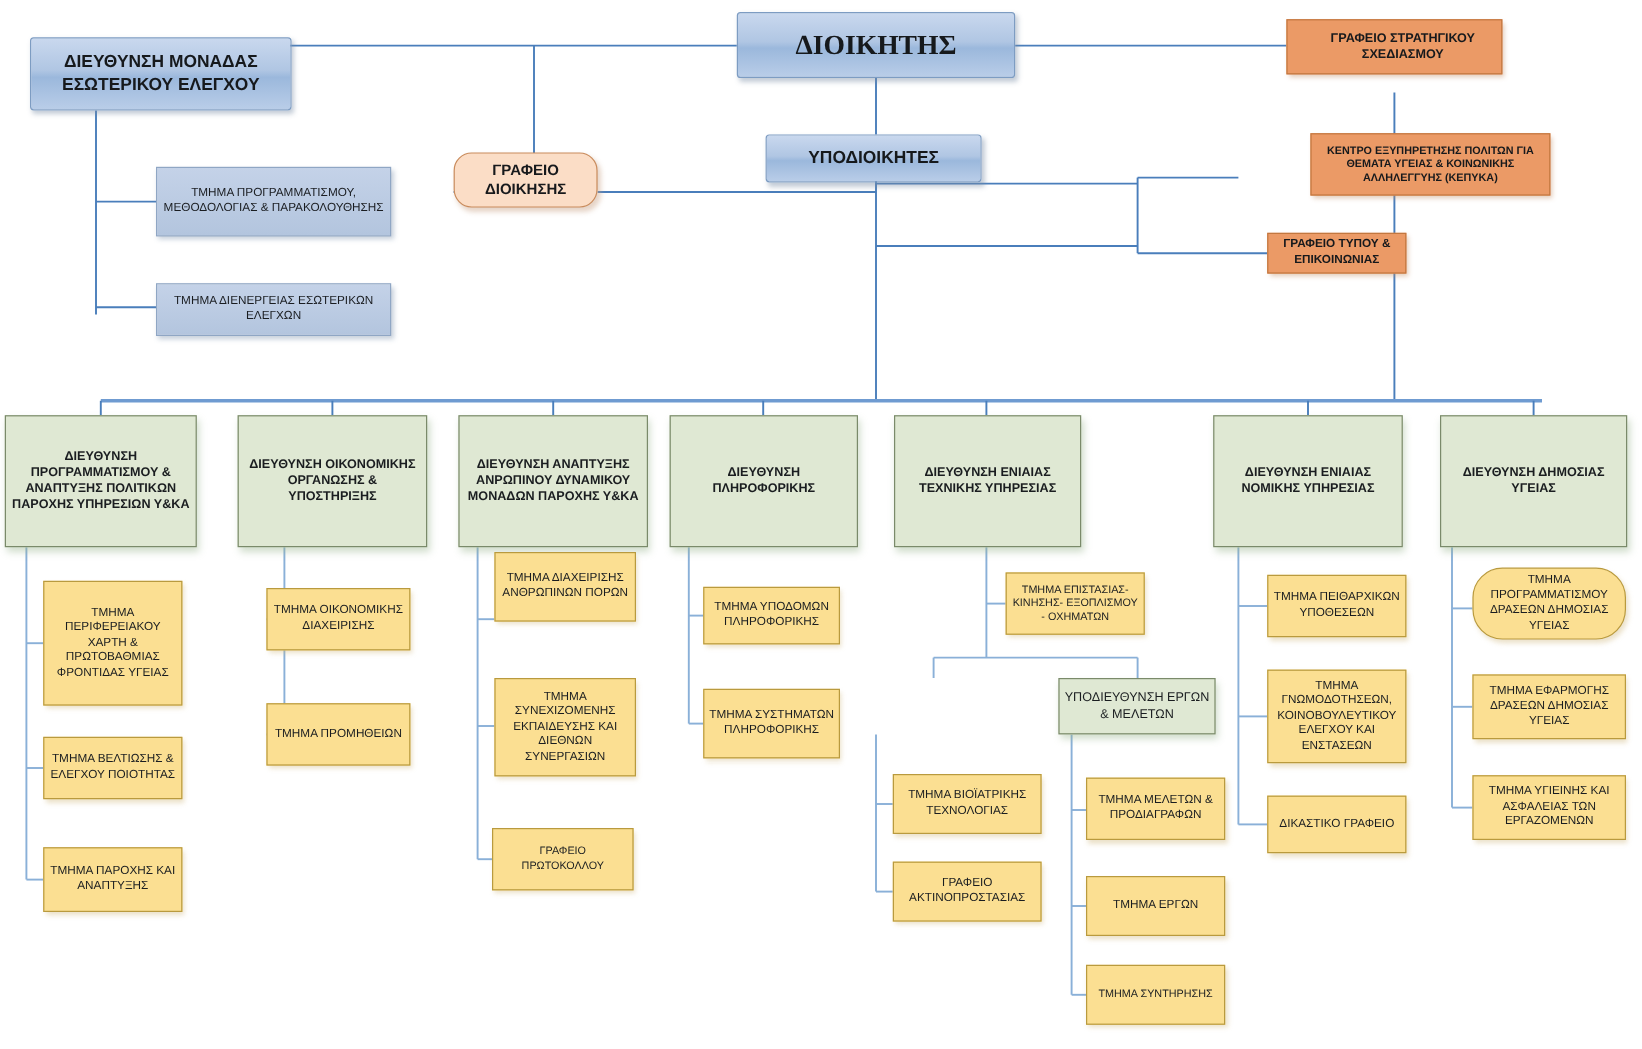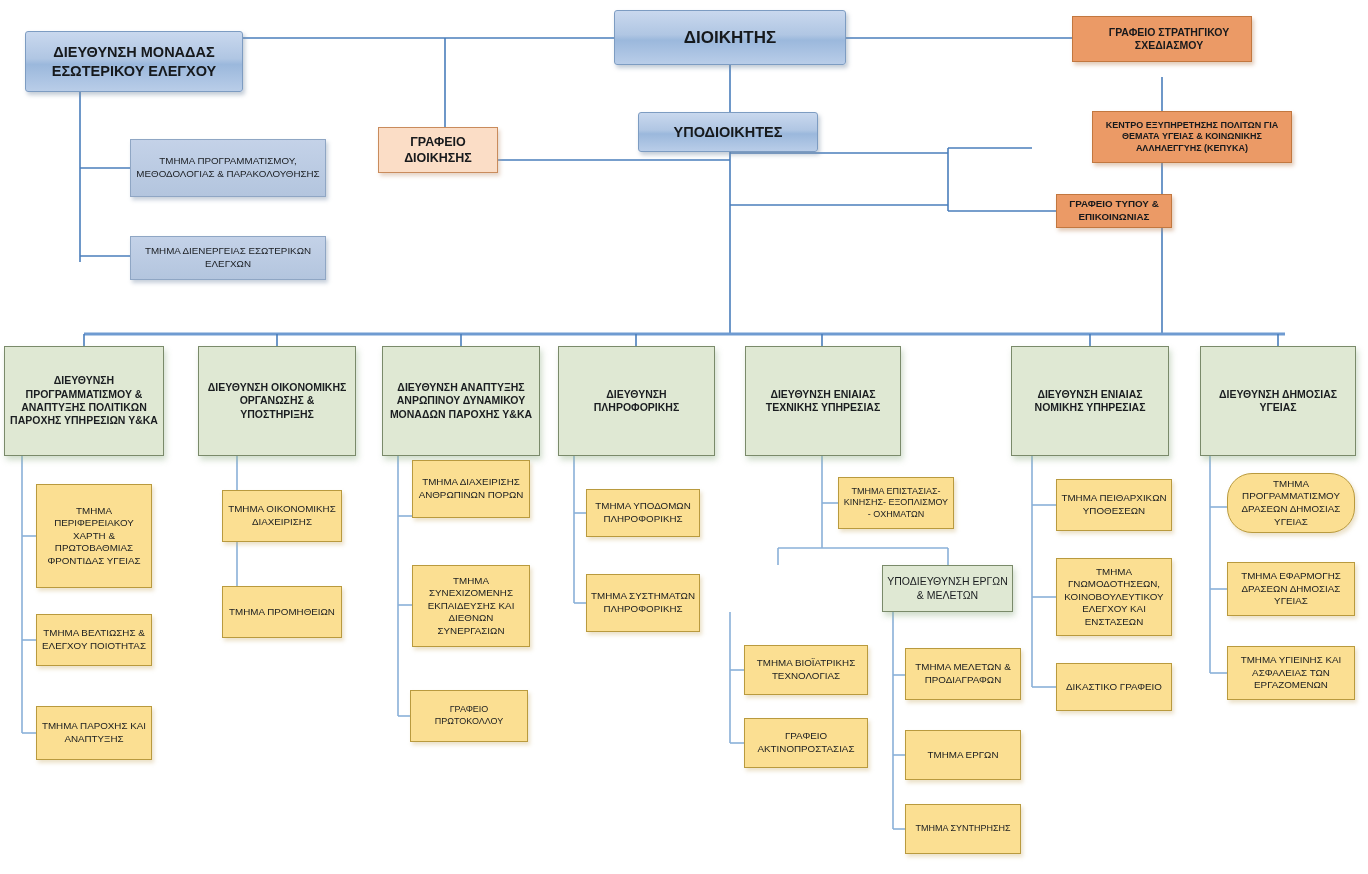--- a/index.html
+++ b/index.html
@@ -82,26 +82,26 @@
     color:#1a1d20;
   }
   
   .yellow{
     background:#fbdf92;
     border:1px solid #b99a3e;
     box-shadow:2px 3px 4px rgba(205,180,120,.4);
     color:#1a1d20;
   }
 
-  .fs20{font-size:17px;}
+  .fs20{font-size:23px;font-family:Liberation Serif, serif;}
   .fs15{font-size:14.5px;}
   .fs11{font-size:10.5px;}
   .fs10{font-size:9.8px;}
   .fs9{font-size:9px;}
-  .fs13{font-size:12.5px;}
+  .fs13{font-size:12.5px;border-radius:15px;}
 </style>
 </head>
 <body>
 
 <div id="chart">
 
   <svg id="wires" viewBox="0 0 1368 874">
     <g fill="none" stroke="#4a7ebb" stroke-width="1.6">
 
       <path d="M614,38 L140,38 L140,38"></path>

